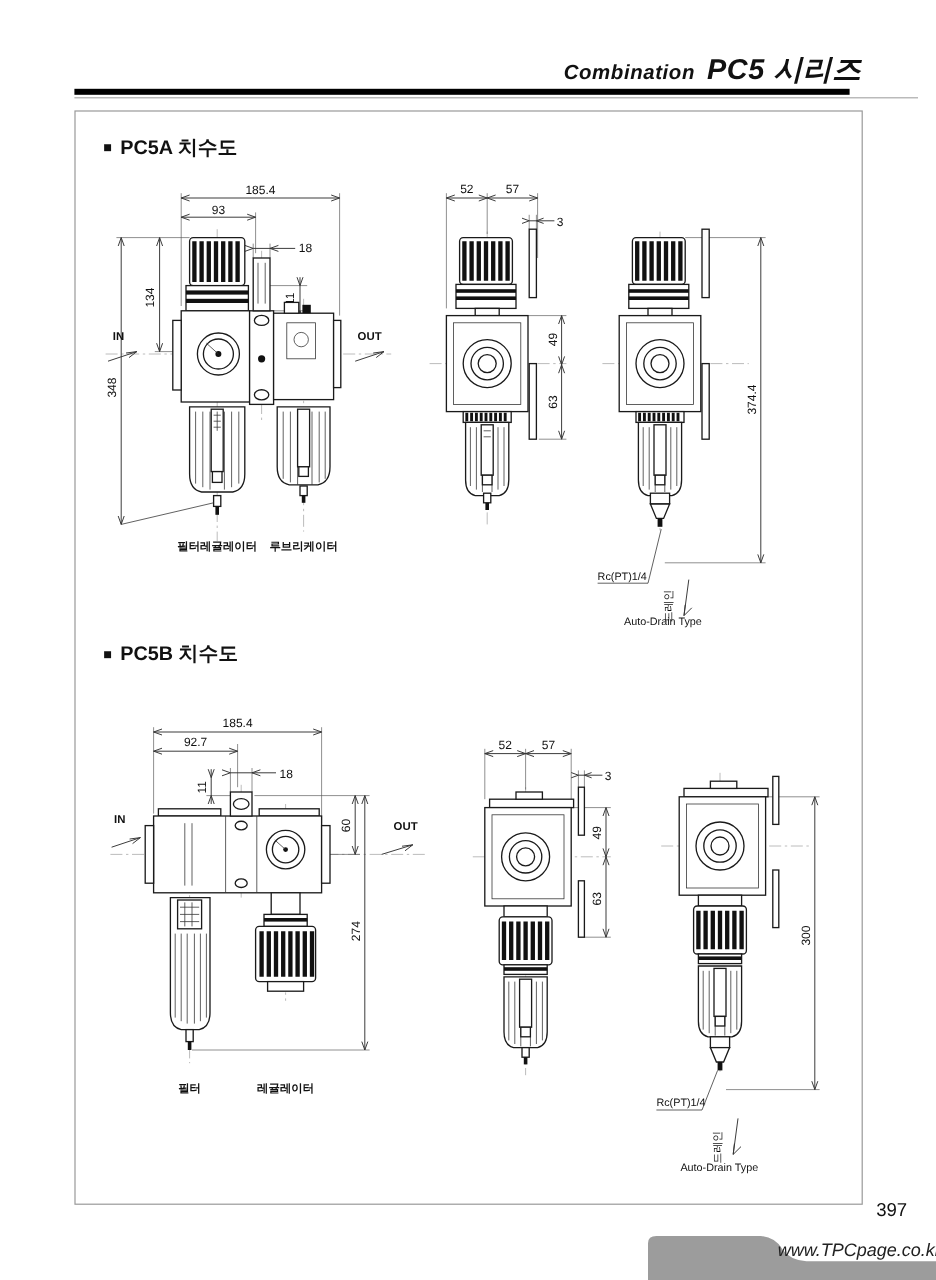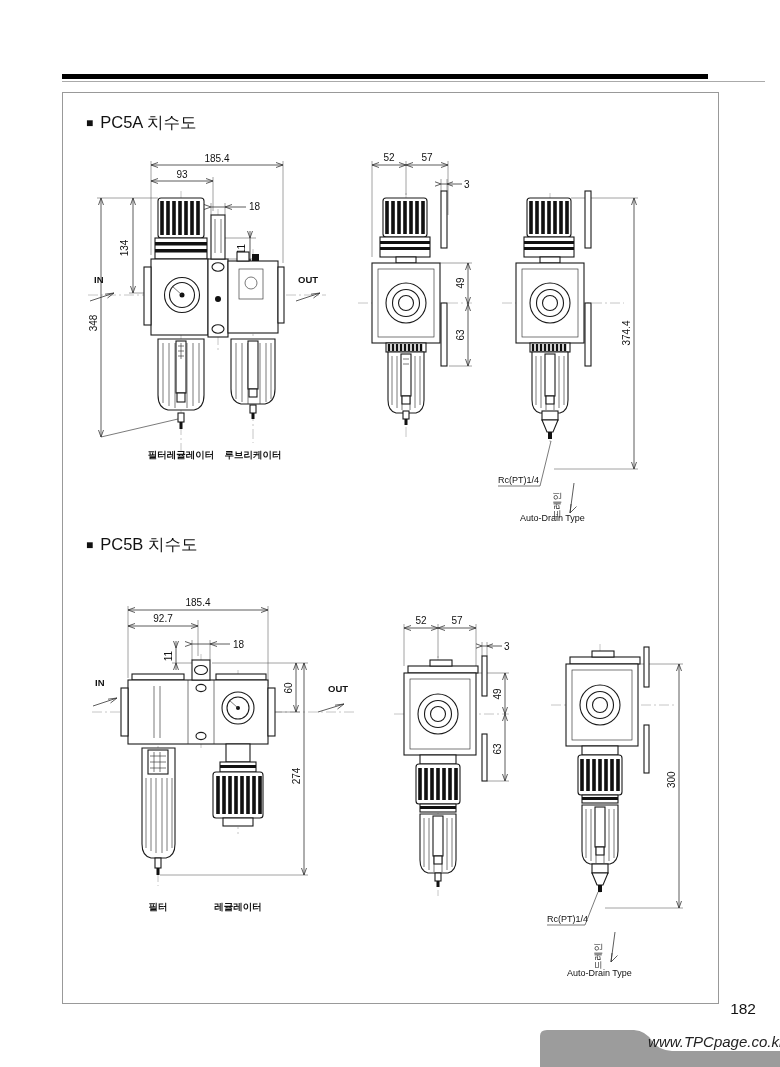--- a/index.html
+++ b/index.html
@@ -18,29 +18,32 @@
   .cl{fill:none;stroke:#999;stroke-width:.55;stroke-dasharray:10 3 2 3}
   .kr{font-size:9.5px;font-weight:700}
   .io{font-size:9.5px;font-weight:700}
   .sm{font-size:9px}
   .hdr{position:absolute;top:42px;right:62px;white-space:nowrap}
   .hdr .combi{font-style:italic;font-weight:700;font-size:17px;color:#111;letter-spacing:.5px}
   .hdr .series{font-style:italic;font-weight:800;font-size:24px;color:#111;margin-left:10px;letter-spacing:.5px}
   .rule1{position:absolute;left:62px;top:74px;width:646px;height:4.5px;background:#000}
   .rule2{position:absolute;left:62px;top:81px;width:703px;height:1px;background:#aaa}
   .frame{position:absolute;left:62px;top:92px;width:655px;height:910px;border:1px solid #999}
-  .sec-title{position:absolute;font-size:16.5px;font-weight:400;color:#111}
+  .sec-title{position:absolute;font-size:16.5px;font-weight:700;color:#111}
   .sec-title .mk{font-size:12px;position:relative;top:-1px;margin-right:7px}
   .pageno{position:absolute;right:24px;top:1000px;font-size:15.5px;color:#111}
 </style>
 </head>
 <body>
 
 <div class="page">
 
+  <div class="hdr">
+    <span class="combi">Combination</span><span class="series">PC5 시리즈</span>
+  </div>
   <div class="rule1"></div>
   <div class="rule2"></div>
 
   <div class="frame"></div>
 
   <div class="sec-title" style="left:86px;top:112px">
     <span class="mk">■</span><span>PC5A 치수도</span>
   </div>
   <div class="sec-title" style="left:86px;top:534px">
     <span class="mk">■</span><span>PC5B 치수도</span>
@@ -381,19 +384,19 @@
       <path class="fw" d="M47 257 H63 L58 269 H52 Z"></path>
       <rect class="fb" x="53" y="269" width="4" height="7"></rect>
     </g>
     <text class="sm" x="2" y="306">Rc(PT)1/4</text>
     <path class="s2" d="M2 309 H40 M40 309 L53 276"></path>
     <path class="dm" d="M70 316 L66 346 M66 346 l1 -9 M66 346 l6.5 -6.5"></path>
     <text class="sm" x="56" y="340" text-anchor="middle" transform="rotate(-90 56 340)">드레인</text>
     <text class="sm" x="22" y="360">Auto-Drain Type</text>
   </svg>
 
-  <div class="pageno">182</div>
+  <div class="pageno">397</div>
   <svg style="left:540px;top:1028px" width="240" height="39" viewBox="0 0 240 39">
     <path d="M0 39 V8 Q0 2 7 2 H94 Q106 3 112 13 Q118 22 132 23 H240 V39 Z" fill="#9c9c9c"></path>
     <text x="176" y="19" text-anchor="middle" font-style="italic" style="font-size:15px;fill:#222">www.TPCpage.co.kr</text>
   </svg>
 
 </div>
 
 </body></html>

